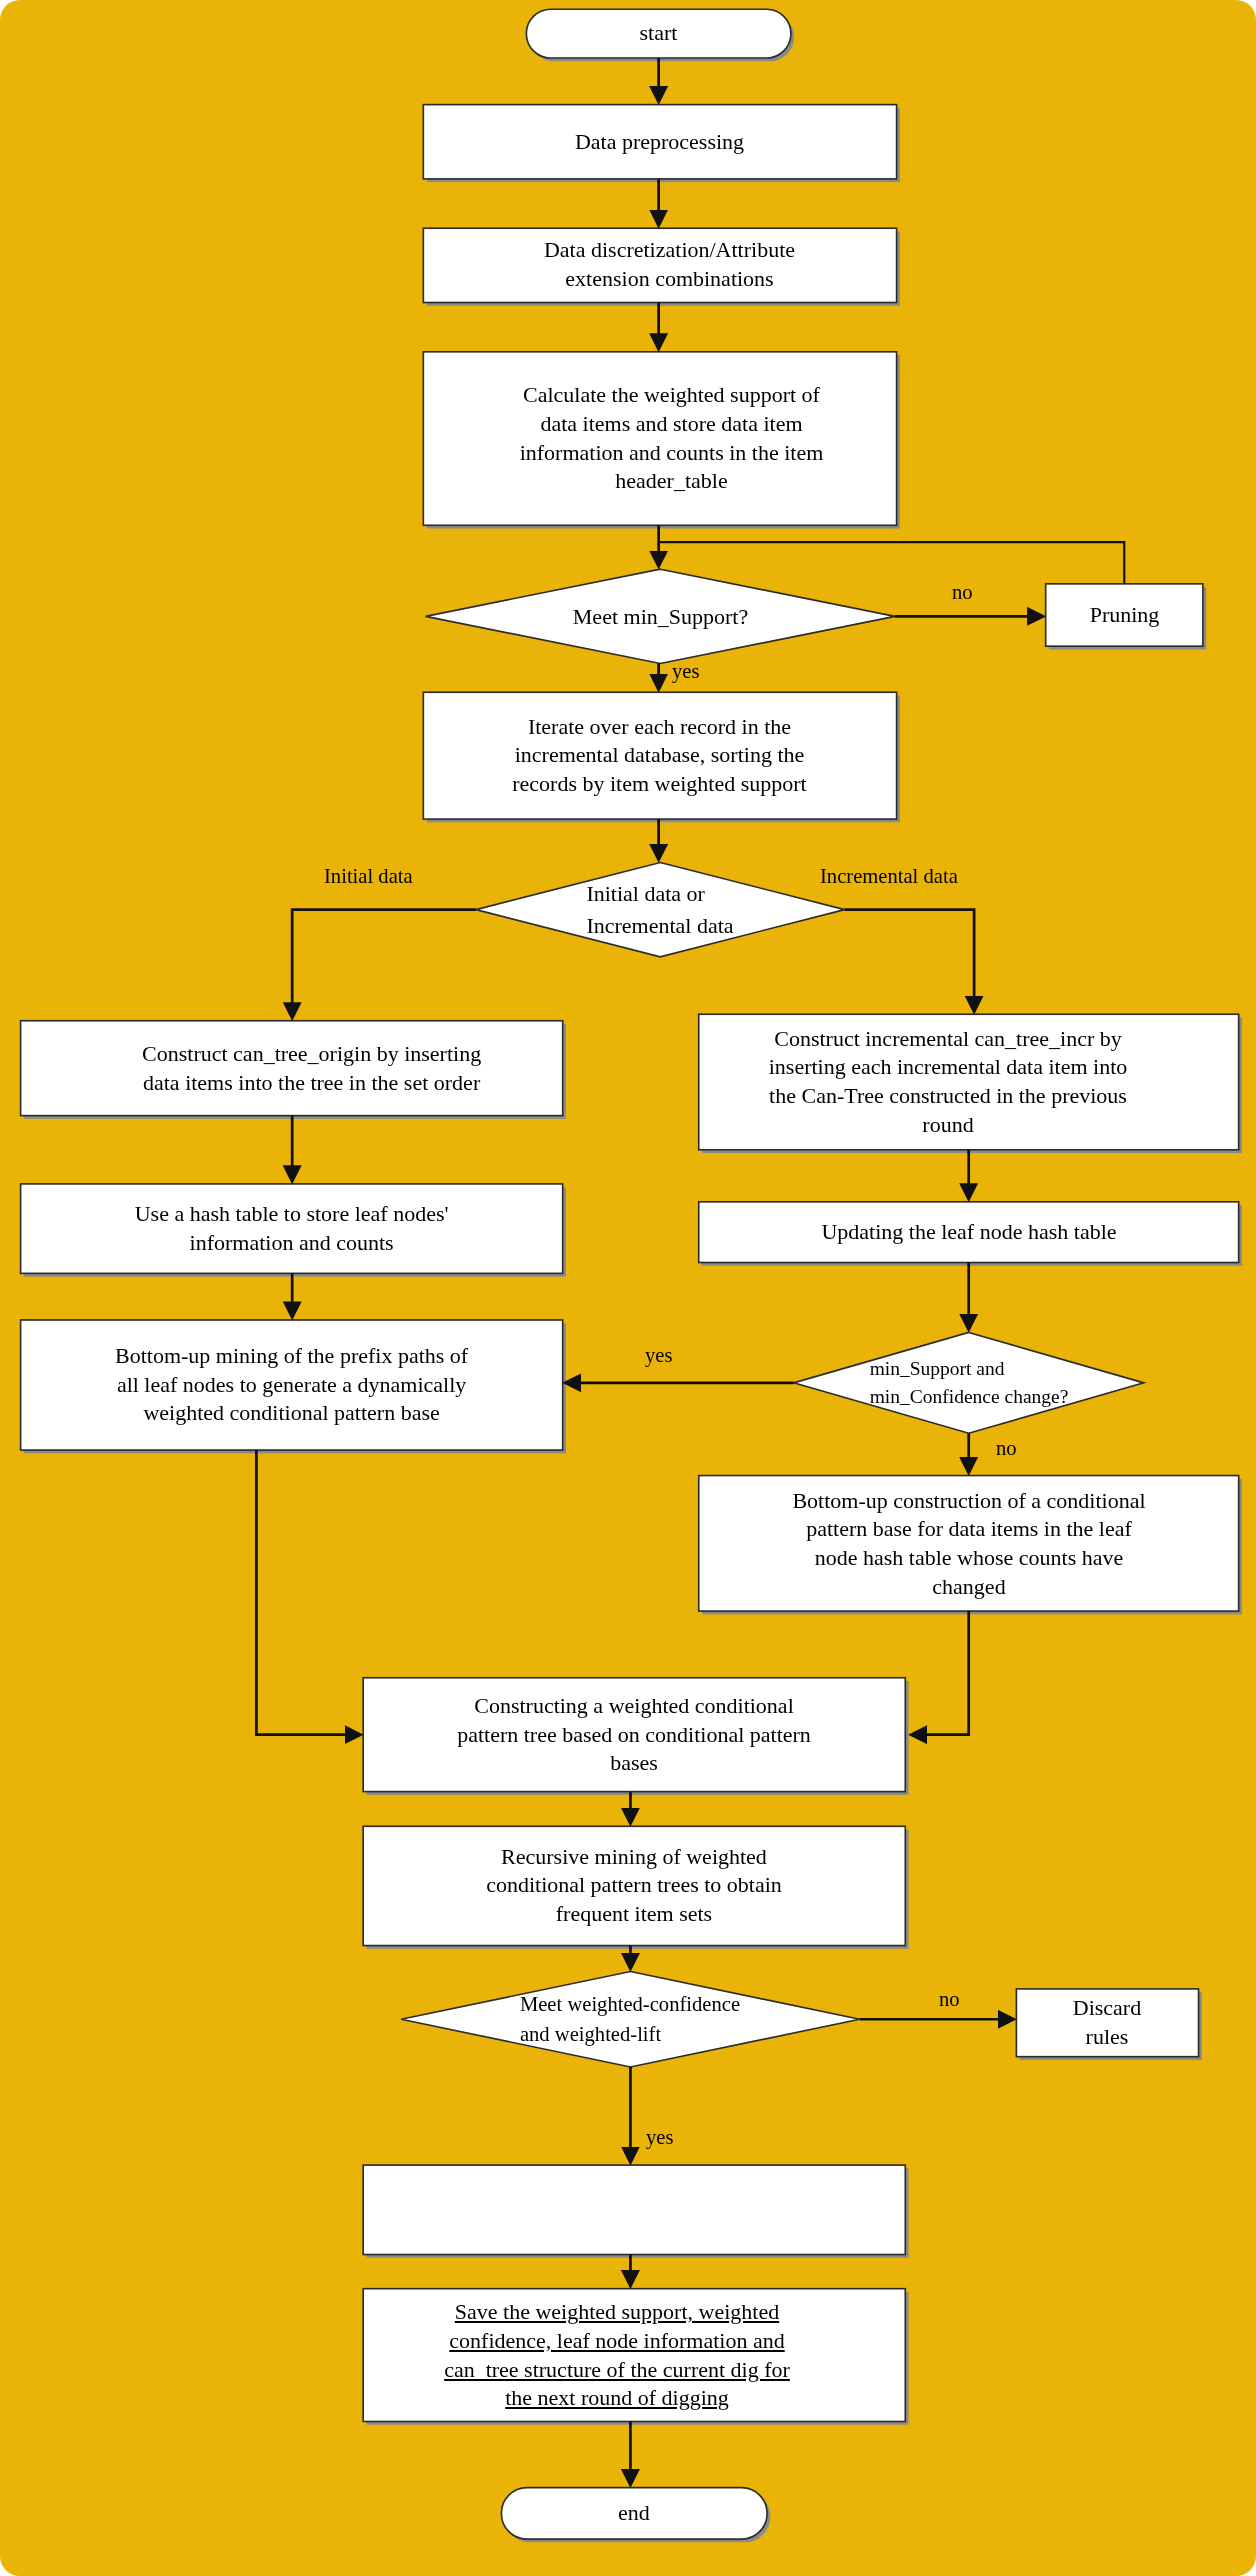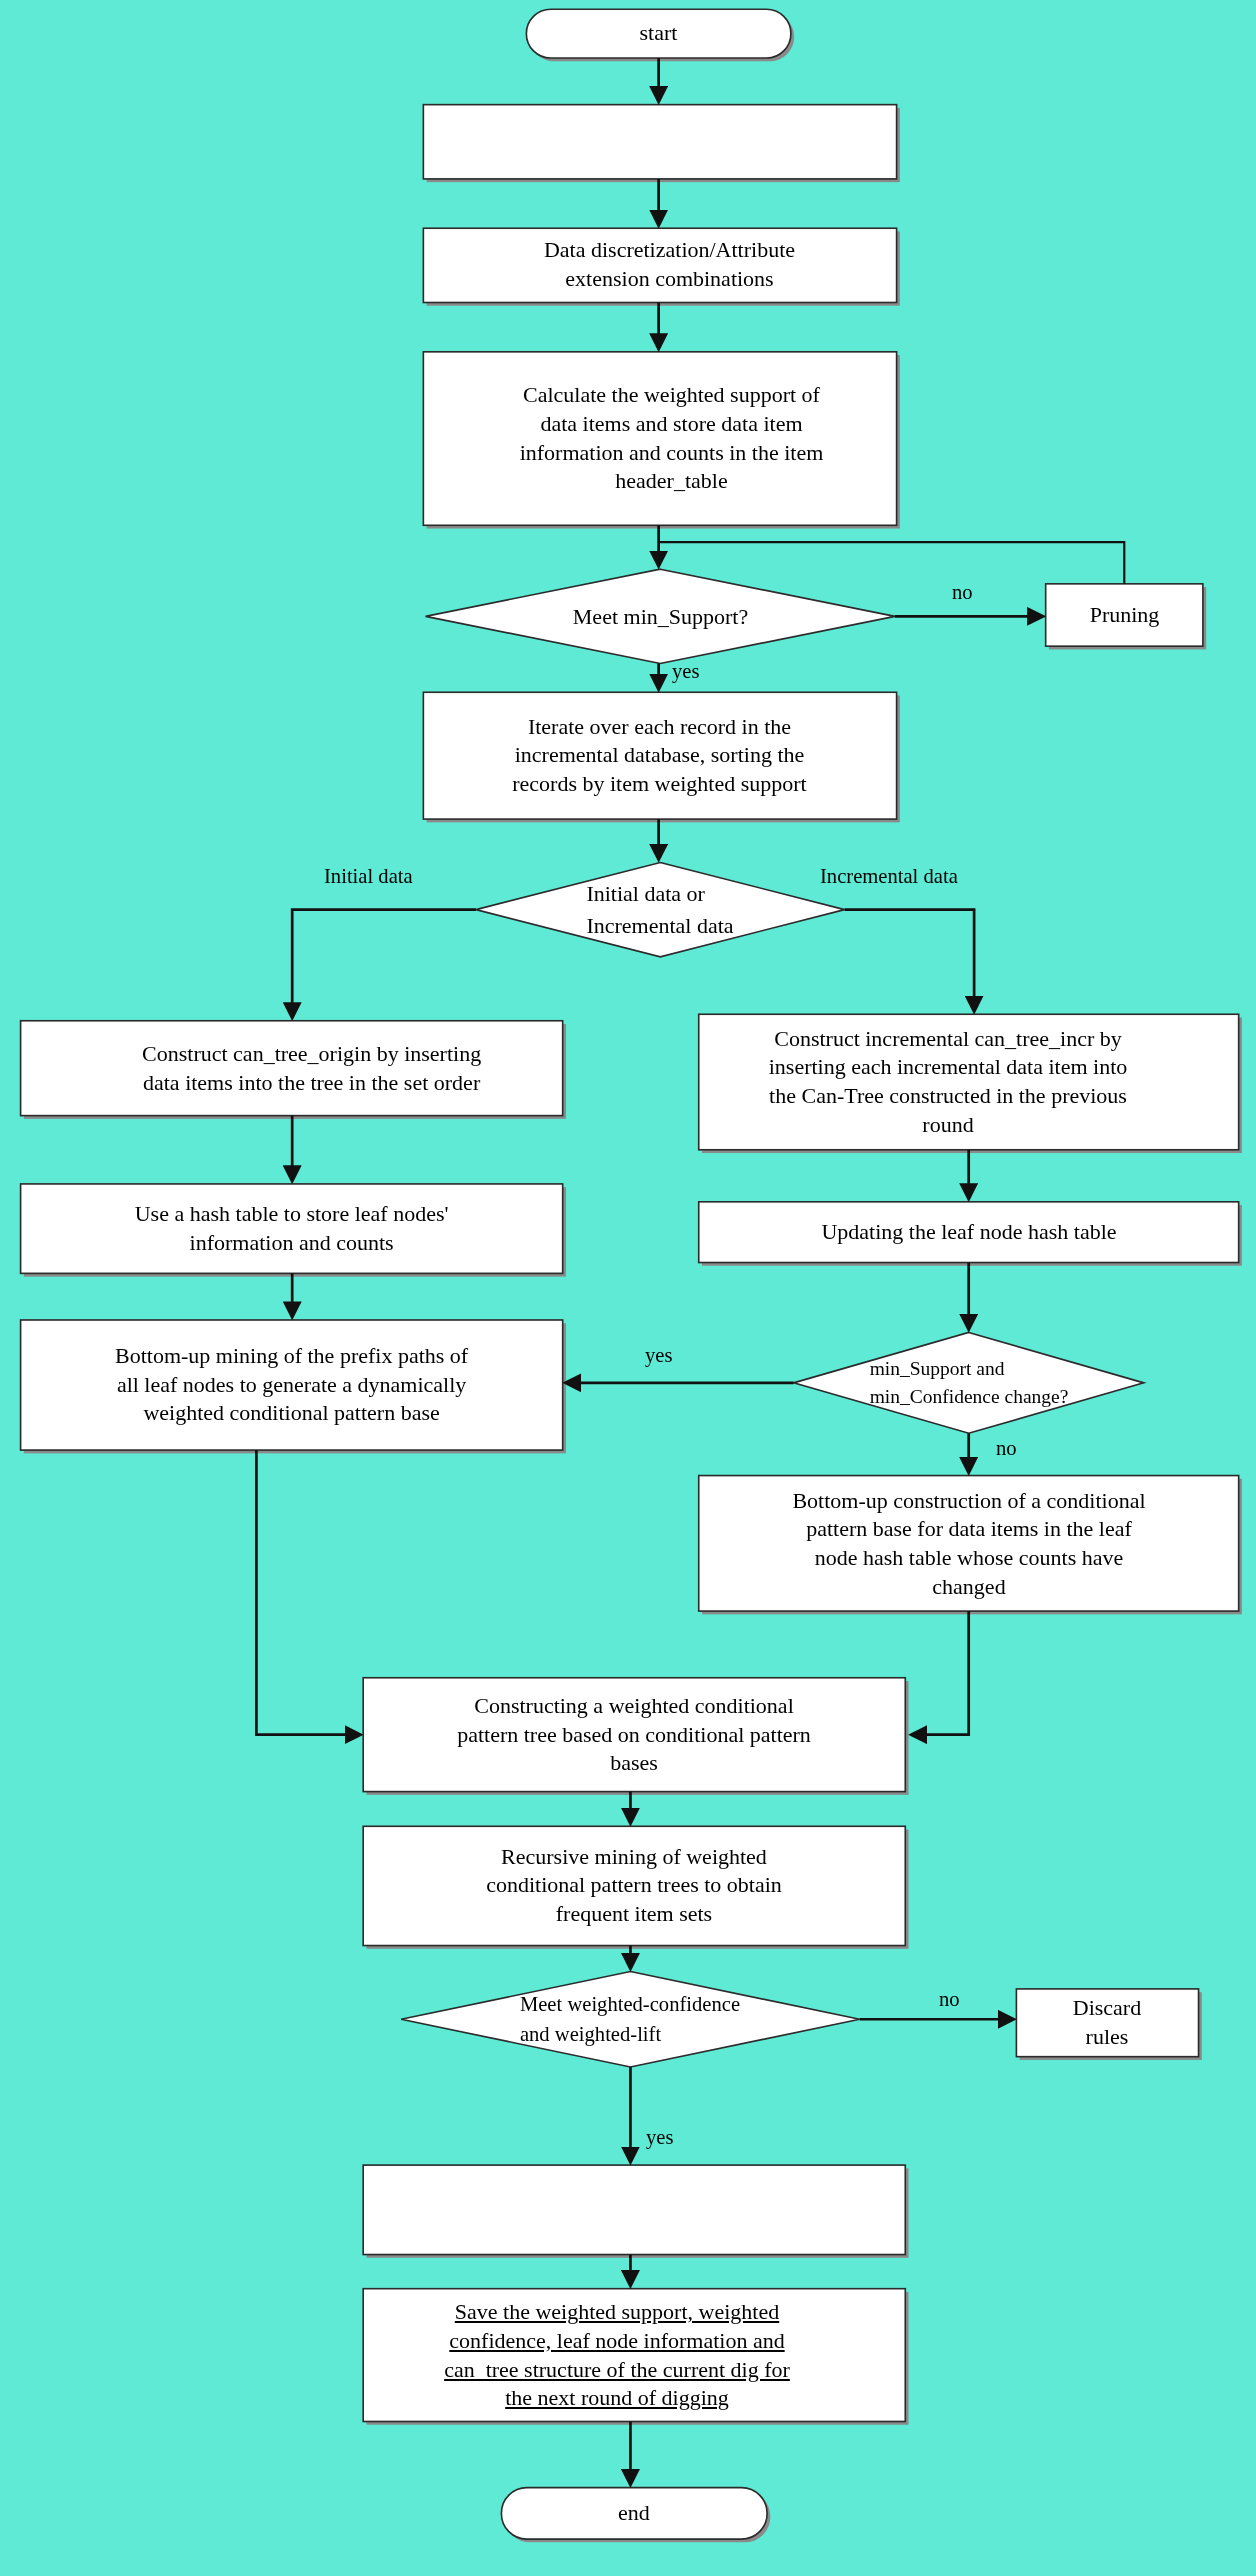--- a/index.html
+++ b/index.html
@@ -4,22 +4,23 @@
 <style>
   html, body {
     margin: 0;
     padding: 0;
     background: #ffffff;
   }
   #flow-root {
     position: relative;
     width: 1256px;
     height: 2576px;
-    background: #5eead4;
-    font-family: "Liberation Serif", "DejaVu Serif", serif;
+    background: #eab308;
+    font-family: "Liberation Serif", "DejaVu Serif", serif;
+    border-radius: 20px;
   }
   svg.flow-svg {
     position: absolute;
     top: 0;
     left: 0;
     width: 1256px;
     height: 2576px;
   }
   .node-rect {
     fill: #ffffff;
@@ -200,20 +201,21 @@
 
     <path class="conn" d="M 1163 3813 L 1163 3986" marker-end="url(#arrow)"></path>
 
     <path class="conn" d="M 1163 4159 L 1163 4214" marker-end="url(#arrow)"></path>
 
     <path class="conn" d="M 1163 4467 L 1163 4581" marker-end="url(#arrow)"></path>
   </svg>
 
   <div class="node-label" style="left:526px; top:9.2px; width:265px; height:49px;">start</div>
 
+  <div class="node-label" style="left:423px; top:105px; width:473px; height:74px;">Data preprocessing</div>
 
   <div class="node-label" style="left:423px; top:228px; width:473px; height:74px;margin-left:10px;">Data discretization/Attribute
 extension combinations</div>
 
   <div class="node-label" style="left:423px; top:352px; width:473px; height:173px;padding-left:12px;">Calculate the weighted support of
 data items and store data item
 information and counts in the item
 header_table</div>
 
   <div class="diamond-label" style="left:480px; top:591px; width:361px; height:51px;">Meet min_Support?</div>

